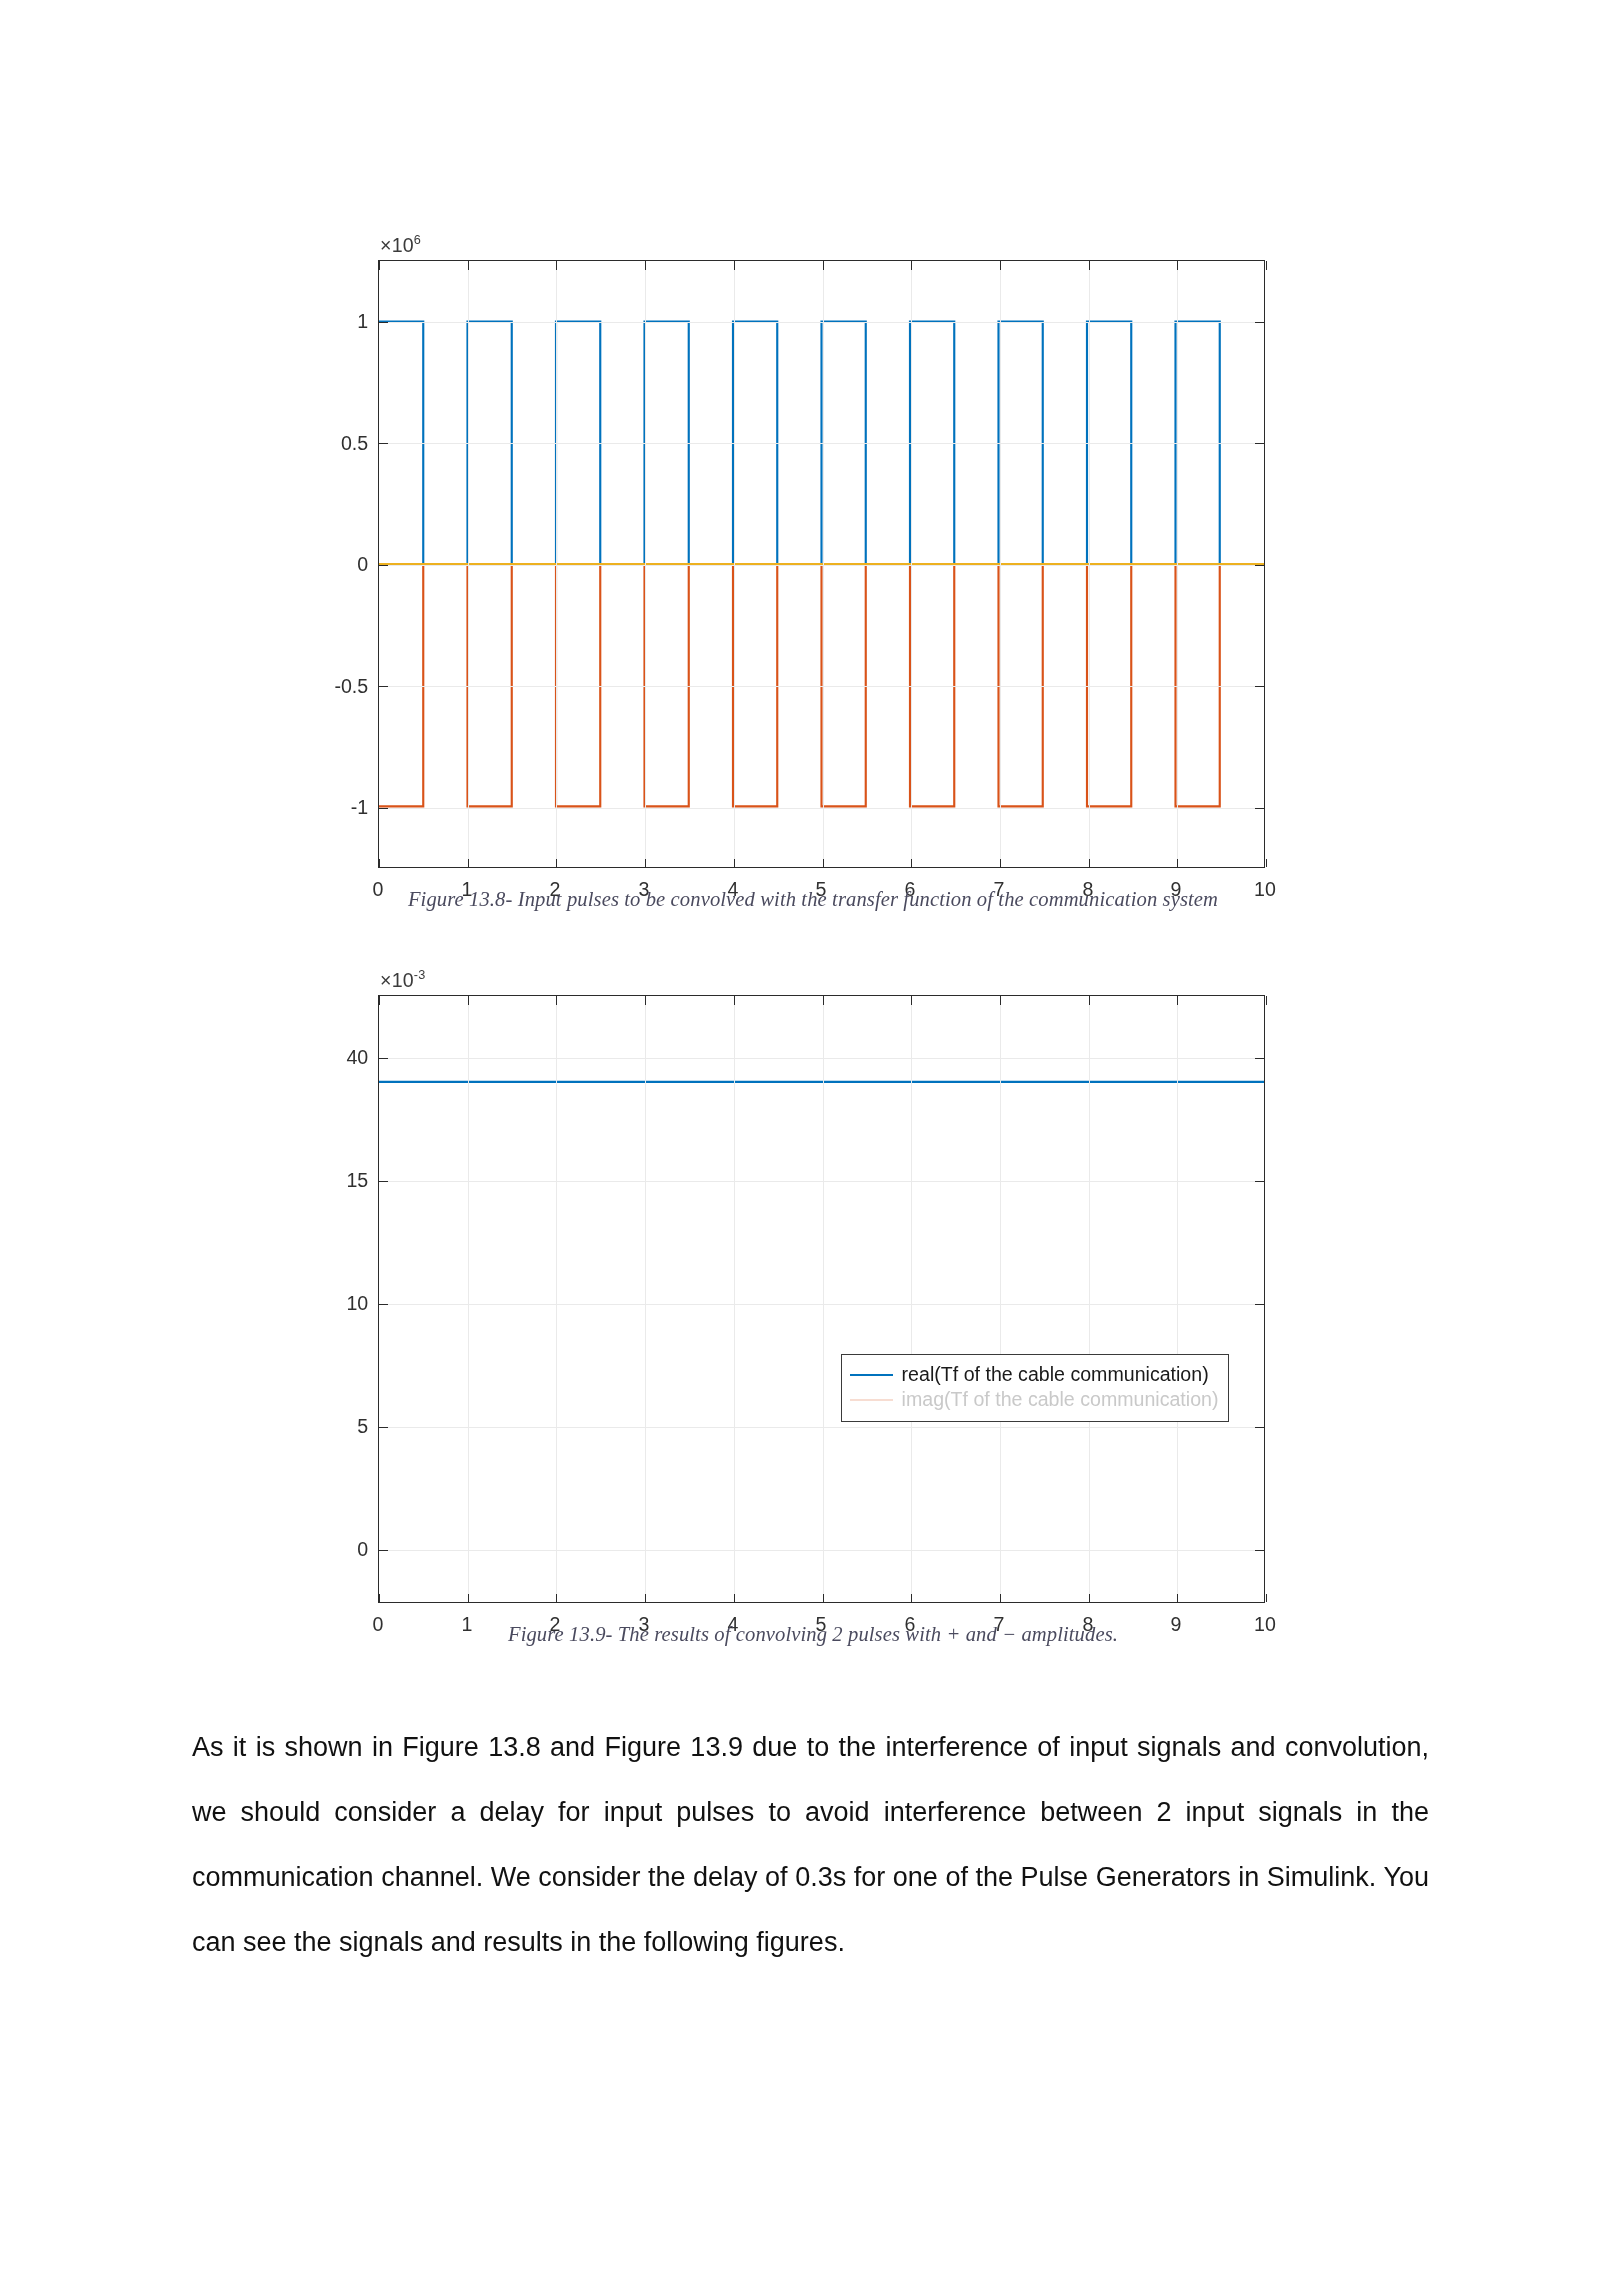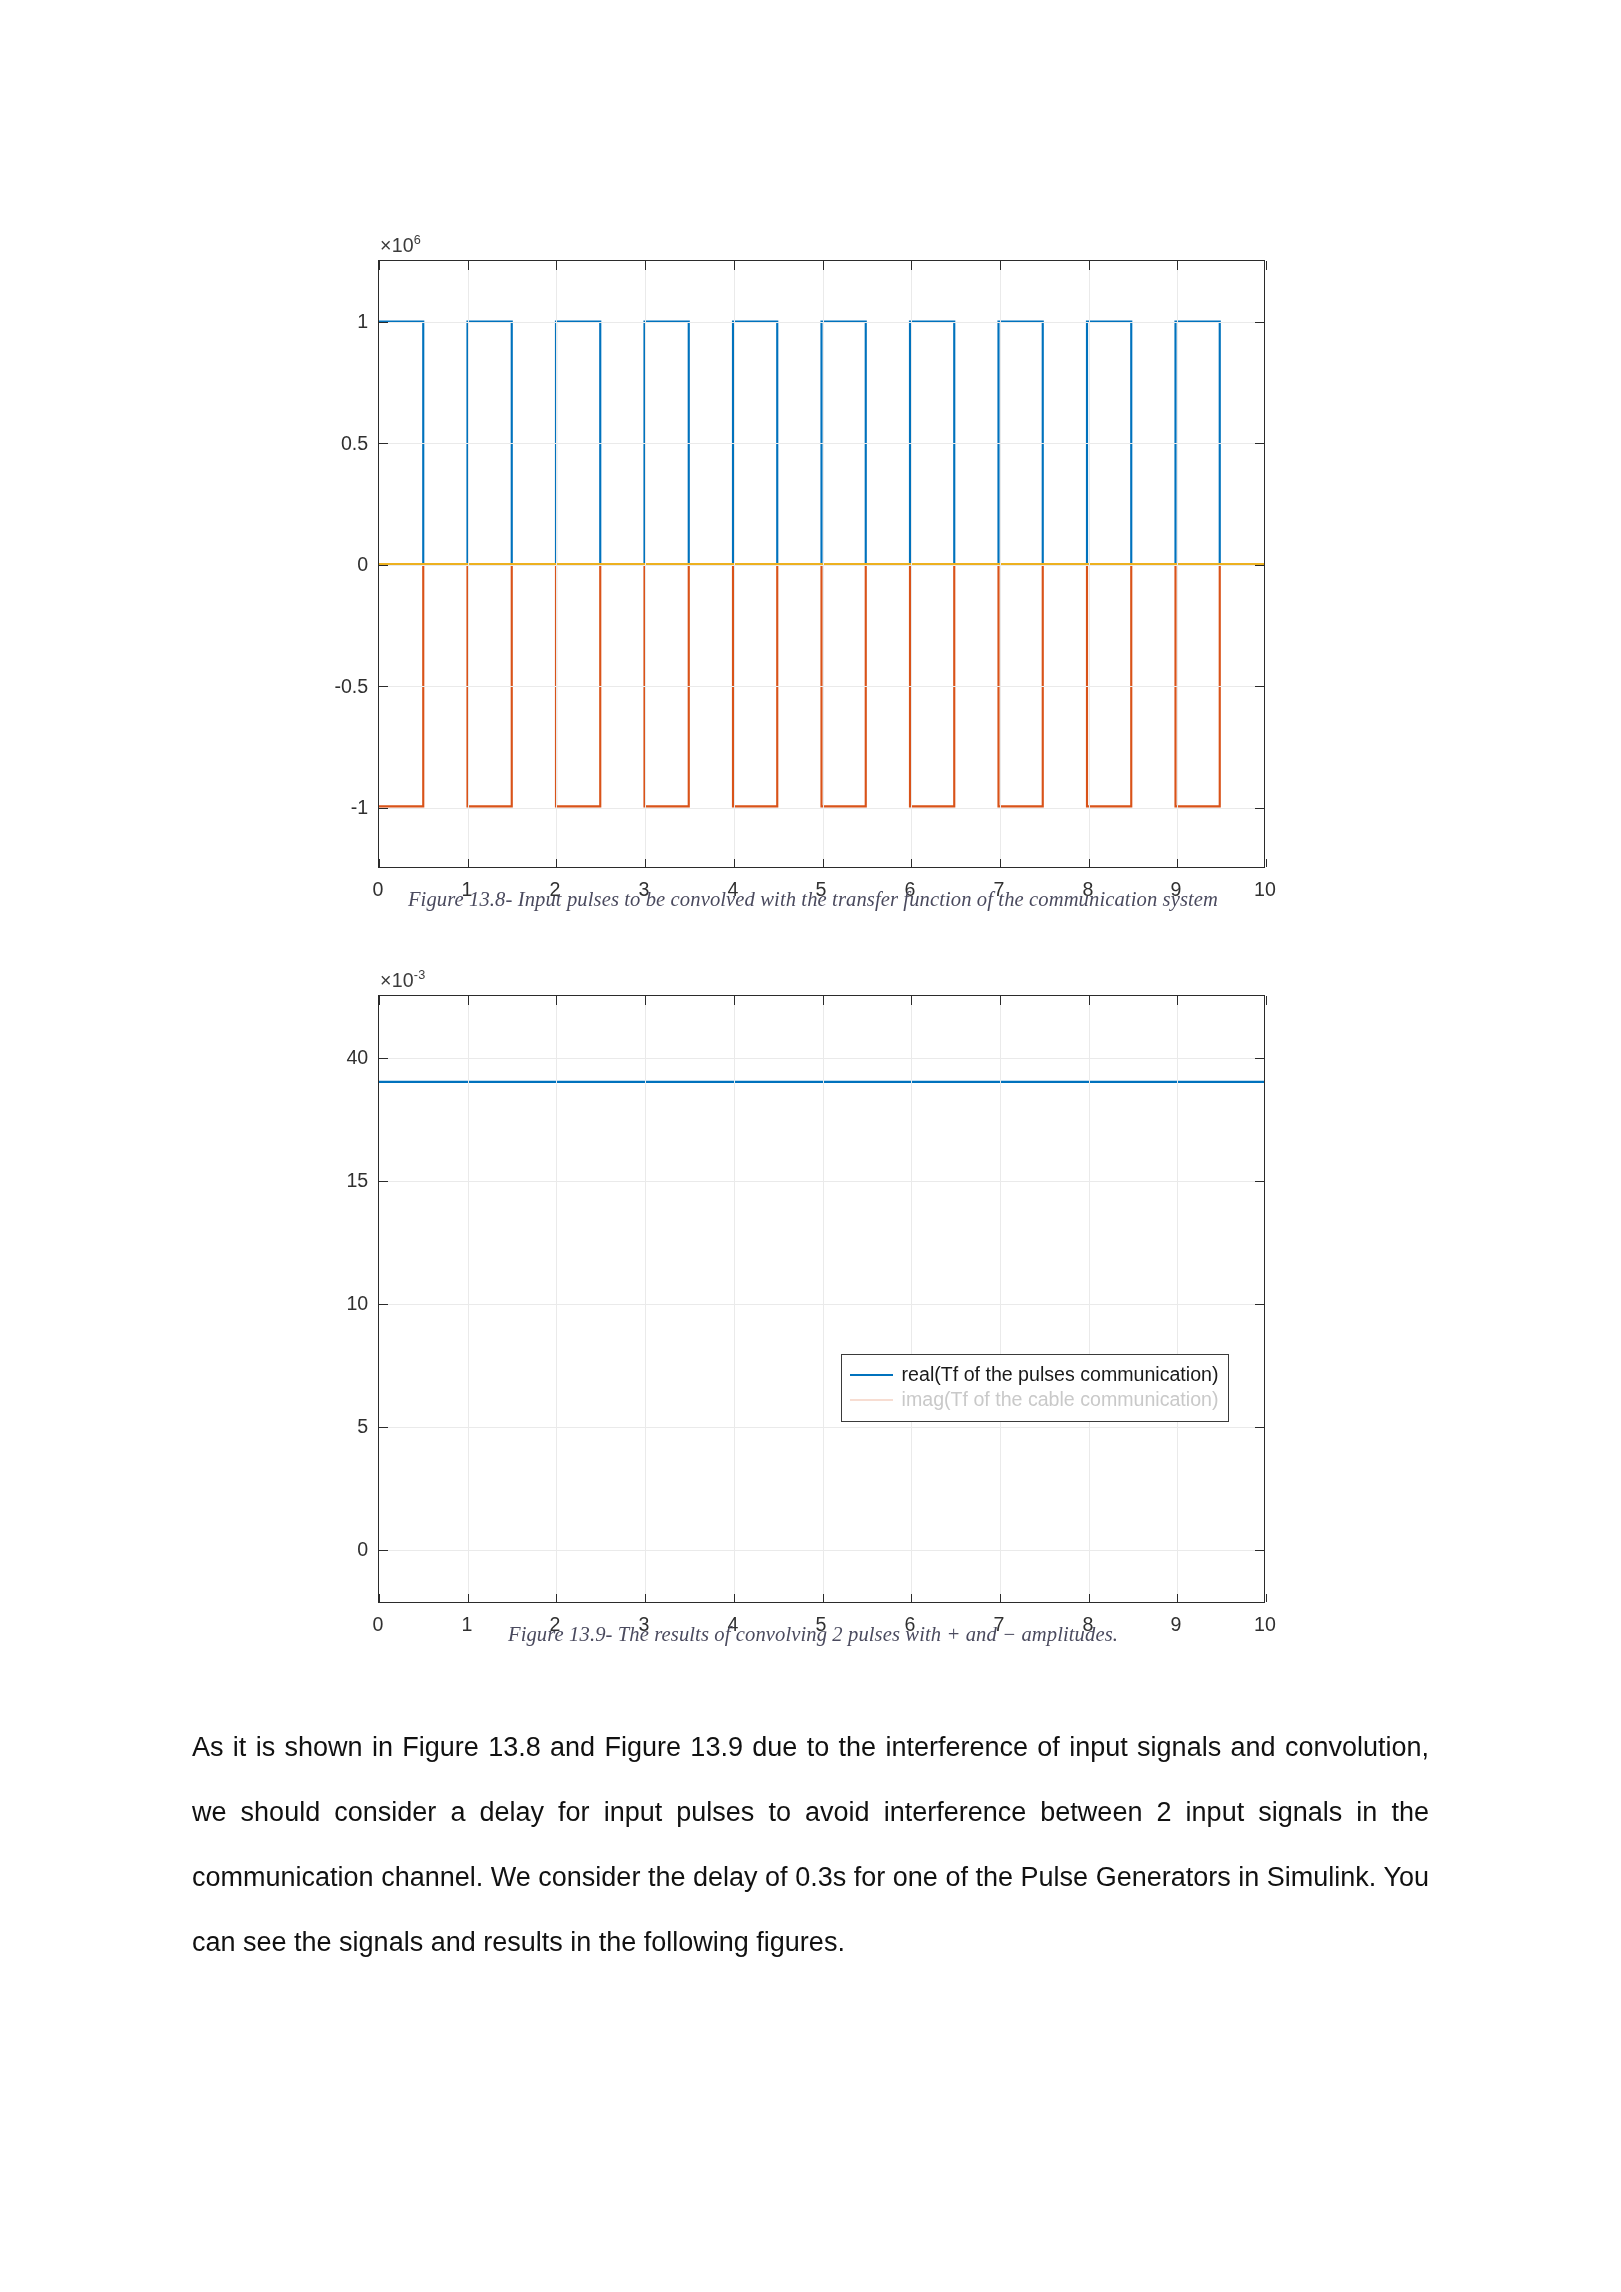--- a/index.html
+++ b/index.html
@@ -296,21 +296,21 @@
           <div class="tick-y left" style="top: 185px;"></div>
           <div class="tick-y right" style="top: 185px;"></div>
           <div class="gridline-h" style="top: 62px;"></div>
           <div class="tick-y left" style="top: 62px;"></div>
           <div class="tick-y right" style="top: 62px;"></div>
         </div>
 
       <div class="legend" id="legend-2" style="left: 518px; top: 386px;">
           <div class="legend-row">
             <span class="legend-swatch" style="border-top-color: rgb(0, 114, 189);"></span>
-            <span class="legend-text">real(Tf of the pulses communication)</span>
+            <span class="legend-text">real(Tf of the cable communication)</span>
           </div>
           <div class="legend-row">
             <span class="legend-swatch" style="border-top-color: rgb(247, 221, 210);"></span>
             <span class="legend-text faded">imag(Tf of the cable communication)</span>
           </div>
         </div>
     <div class="ticklabel-x" style="left: 55px; top: 645px;">0</div>
         <div class="ticklabel-x" style="left: 144px; top: 645px;">1</div>
         <div class="ticklabel-x" style="left: 232px; top: 645px;">2</div>
         <div class="ticklabel-x" style="left: 321px; top: 645px;">3</div>

